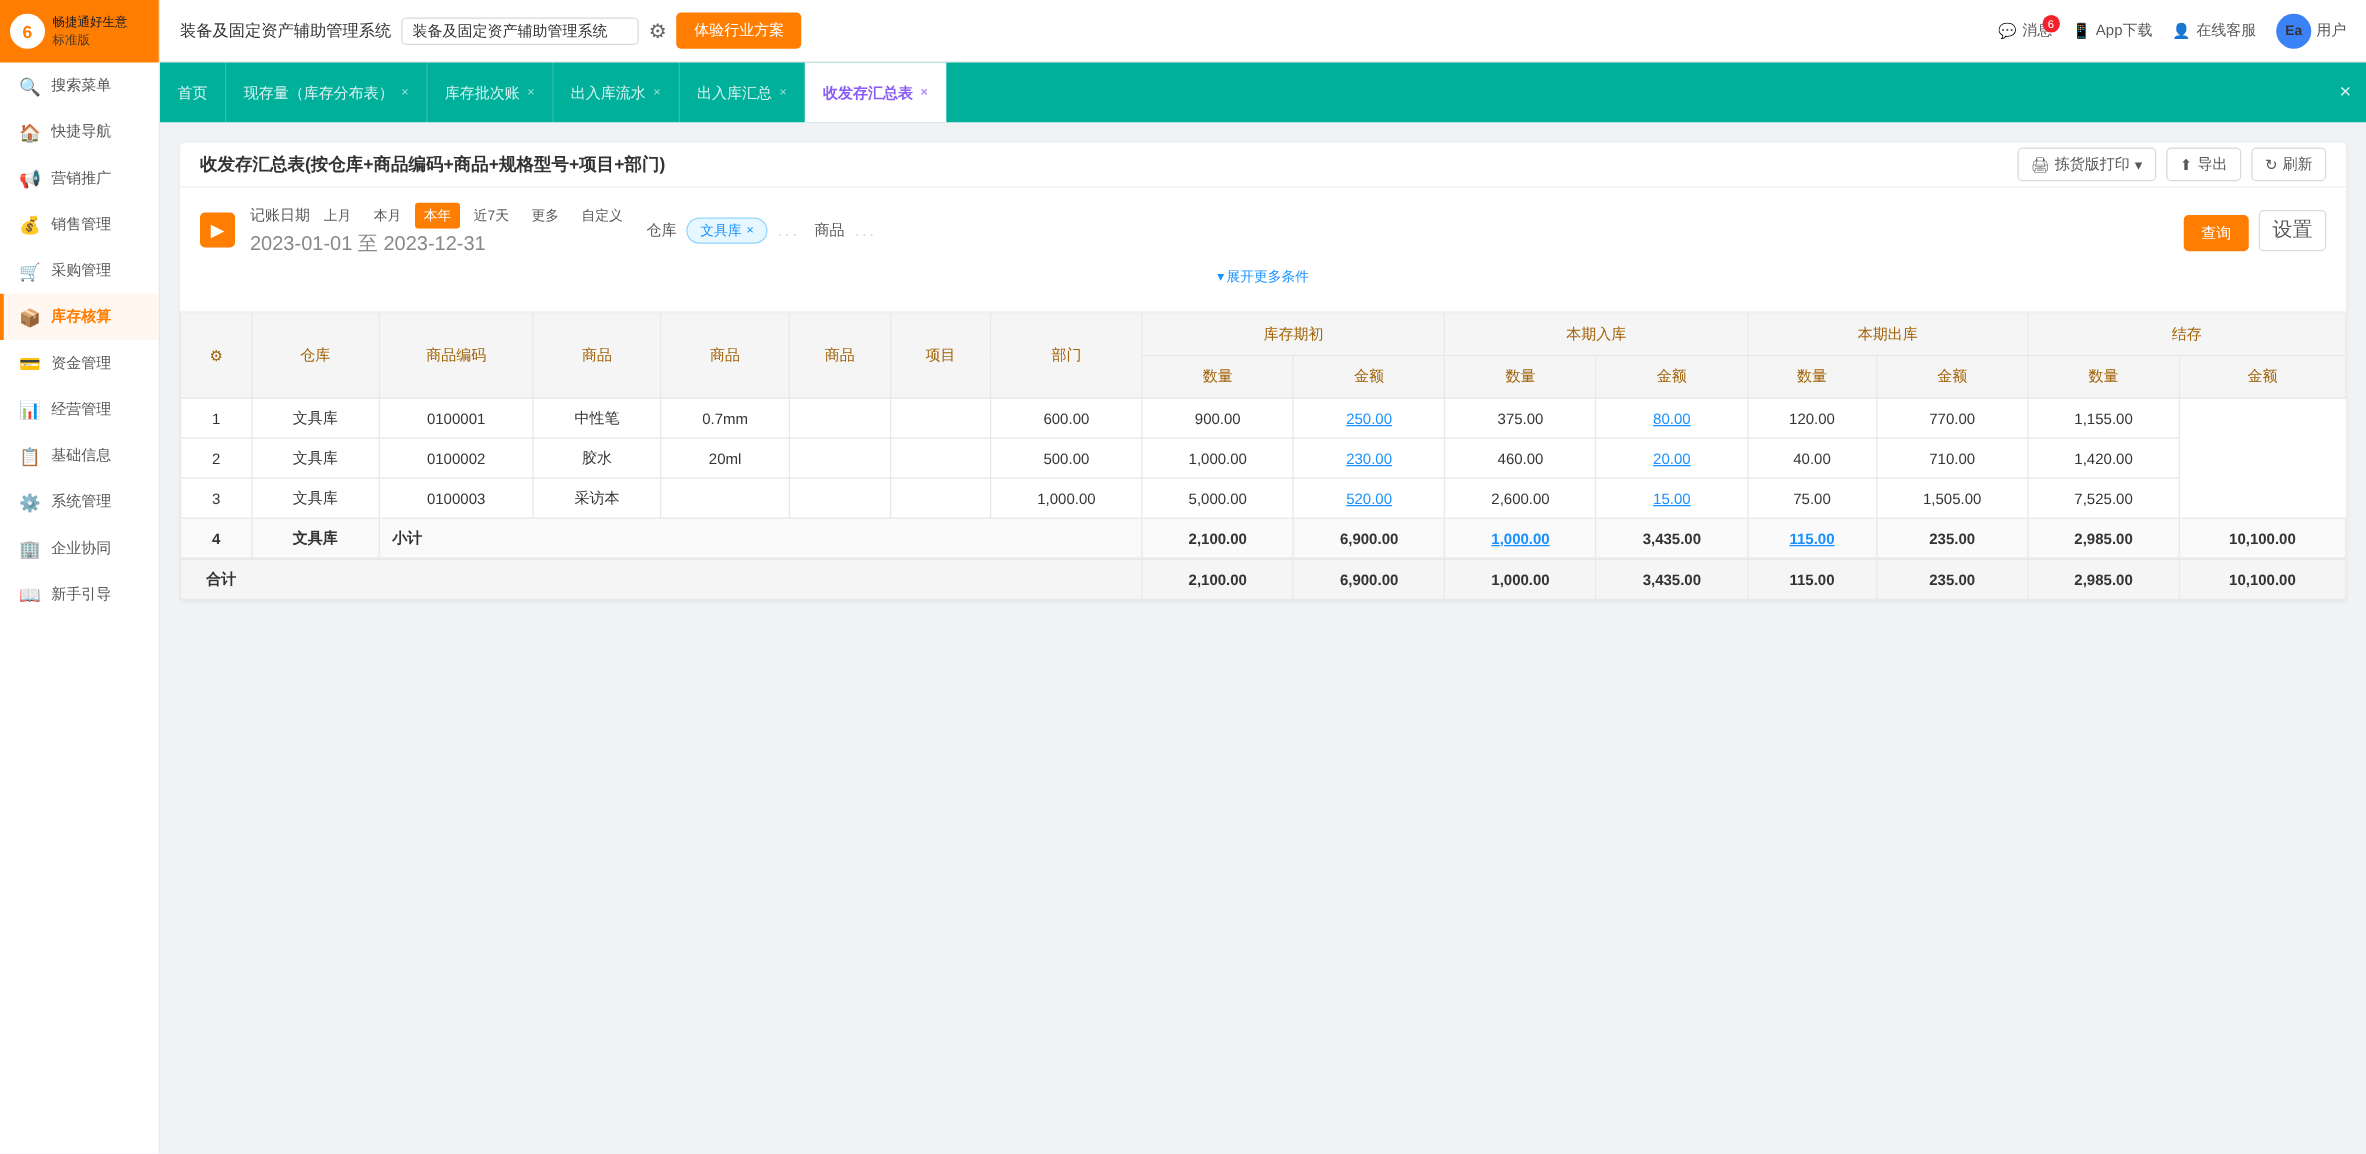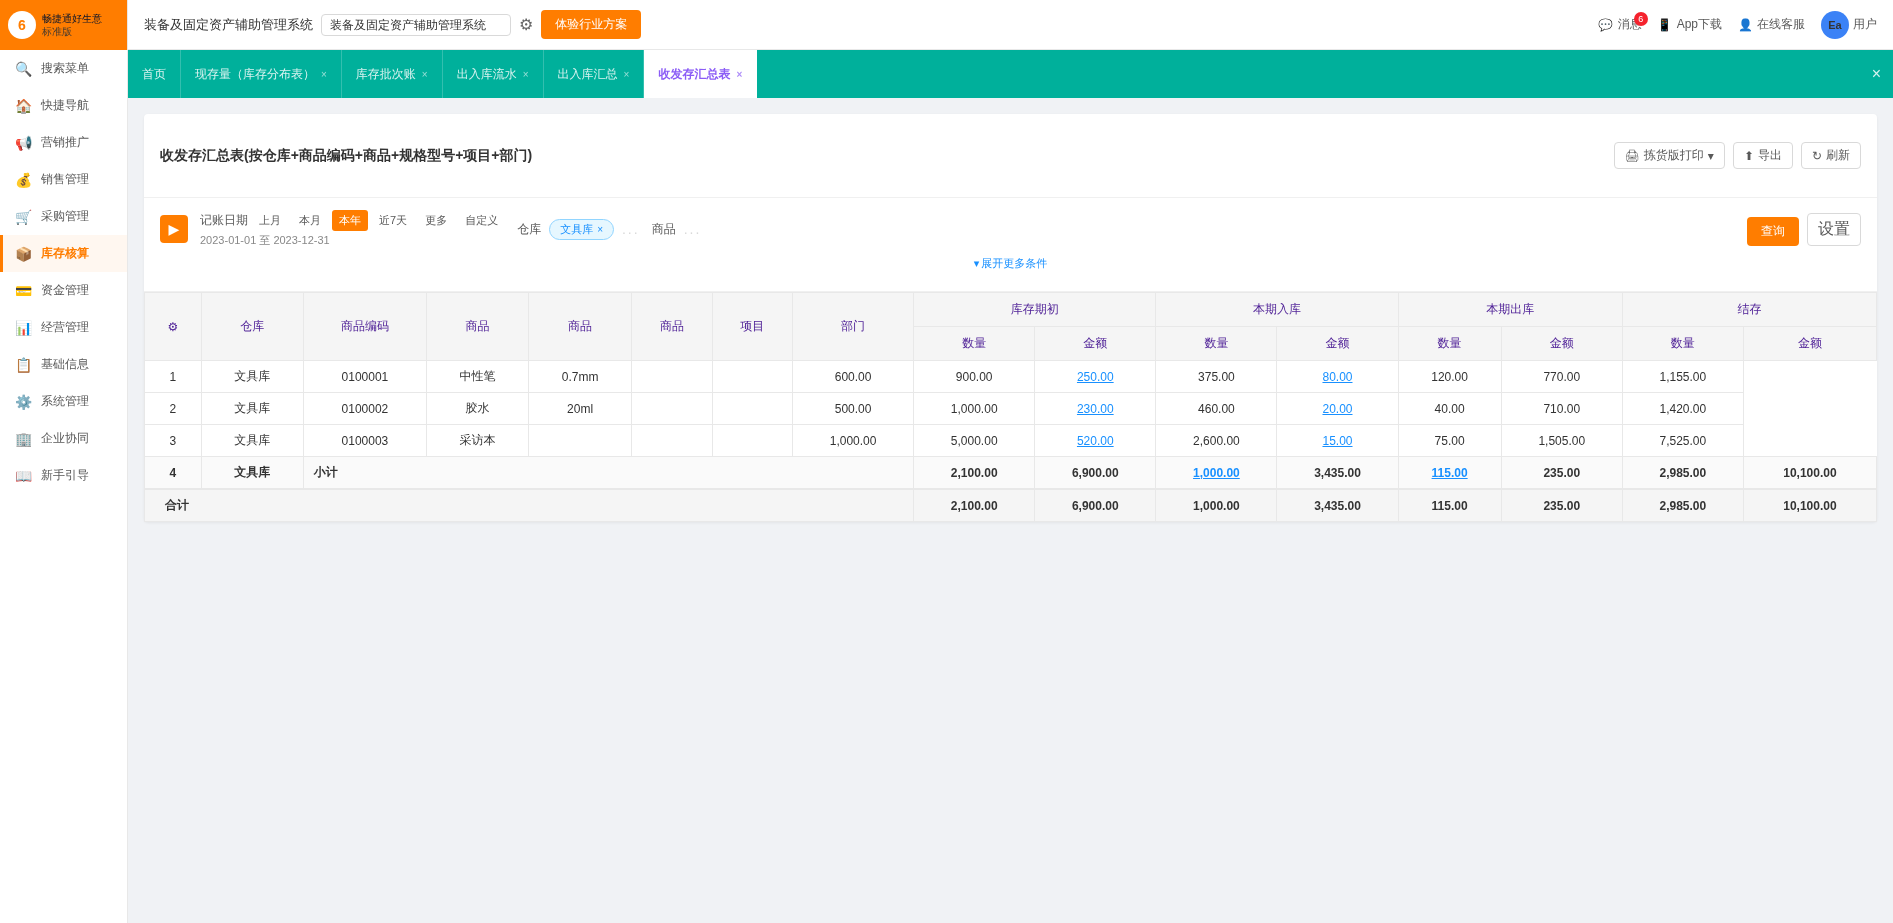--- a/index.html
+++ b/index.html
@@ -39,49 +39,49 @@
     .tab-close { font-size: 10px; opacity: 0.7; cursor: pointer; }
     .tabs-close-all { margin-left: auto; padding: 0 12px; color: rgba(255,255,255,0.85); cursor: pointer; font-size: 16px; }
 
     
     .page-content { flex: 1; overflow-y: auto; padding: 16px; background: #f0f2f5; }
 
     
     .card { background: #fff; border-radius: 4px; box-shadow: 0 1px 3px rgba(0,0,0,0.06); }
 
     
-    .page-header { padding: 28px 16px; border-bottom: 1px solid #f0f0f0; display: flex; align-items: center; justify-content: space-between; }
+    .page-header { padding: 4px 16px; border-bottom: 1px solid #f0f0f0; display: flex; align-items: center; justify-content: space-between; }
     .page-title { font-size: 14px; font-weight: bold; color: #333; }
     .page-actions { display: flex; align-items: center; gap: 8px; }
     .btn-template { background: none; border: 1px solid #d9d9d9; border-radius: 4px; padding: 4px 10px; font-size: 12px; cursor: pointer; color: #595959; display: flex; align-items: center; gap: 4px; }
     .btn-export { background: none; border: 1px solid #d9d9d9; border-radius: 4px; padding: 4px 10px; font-size: 12px; cursor: pointer; color: #595959; display: flex; align-items: center; gap: 4px; }
     .btn-refresh { background: none; border: 1px solid #d9d9d9; border-radius: 4px; padding: 4px 10px; font-size: 12px; cursor: pointer; color: #595959; display: flex; align-items: center; gap: 4px; }
 
     
     .filter-area { padding: 12px 16px; border-bottom: 1px solid #f0f0f0; }
     .filter-row { display: flex; align-items: center; gap: 12px; flex-wrap: wrap; }
     .filter-label { font-size: 12px; color: #595959; white-space: nowrap; }
     .filter-date-options { display: flex; gap: 4px; align-items: center; }
     .date-opt { padding: 2px 6px; border-radius: 3px; cursor: pointer; font-size: 11px; color: #595959; border: 1px solid transparent; }
     .date-opt.active { background: #ff7d00; color: #fff; border-radius: 3px; }
-    .filter-date-range { font-size: 11px; color: #888; margin-top: 2px; }
+    .filter-date-range { font-size: 16px; color: #888; margin-top: 2px; }
     .filter-warehouse { display: flex; align-items: center; gap: 8px; }
     .filter-tag { background: #e6f7ff; border: 1px solid #91d5ff; border-radius: 12px; padding: 2px 10px; font-size: 11px; color: #1890ff; display: flex; align-items: center; gap: 4px; cursor: pointer; }
     .filter-tag-close { cursor: pointer; color: #1890ff; font-size: 10px; }
     .filter-dots { color: #d9d9d9; cursor: pointer; letter-spacing: 2px; font-size: 14px; }
     .filter-expand { display: flex; align-items: center; justify-content: center; margin: 8px auto; }
     .btn-expand { background: none; border: none; color: #1890ff; font-size: 11px; cursor: pointer; display: flex; align-items: center; gap: 2px; }
     .btn-query { background: #ff7d00; color: #fff; border: none; border-radius: 4px; padding: 6px 14px; font-size: 12px; cursor: pointer; }
     .btn-settings { background: none; border: 1px solid #d9d9d9; border-radius: 4px; padding: 5px 10px; font-size: 16px; cursor: pointer; color: #595959; }
     .filter-arrow { width: 28px; height: 28px; background: #ff7d00; border-radius: 4px; display: flex; align-items: center; justify-content: center; color: #fff; cursor: pointer; font-size: 14px; flex-shrink: 0; }
 
     
     .table-container { overflow-x: auto; }
     table { width: 100%; border-collapse: collapse; font-size: 12px; }
-    th { background: #f5f5f5; padding: 8px 10px; text-align: center; border: 1px solid #e8e8e8; color: #4c1d95; font-weight: normal; white-space: nowrap; }
+    th { background: #f5f5f5; padding: 8px 10px; text-align: center; border: 1px solid #e8e8e8; color: #a16207; font-weight: normal; white-space: nowrap; }
     td { padding: 7px 10px; border: 1px solid #e8e8e8; text-align: center; color: #333; white-space: nowrap; }
     .td-link { color: #1890ff; text-decoration: underline; cursor: pointer; }
     .row-subtotal td { font-weight: bold; background: #fafafa; }
     .row-total td { font-weight: bold; background: #f5f5f5; }
     .gear-cell { text-align: center; }
     .th-group { text-align: center; }
 
     
     .table-footer { background: #fff; border-top: 2px solid #e8e8e8; }
 

